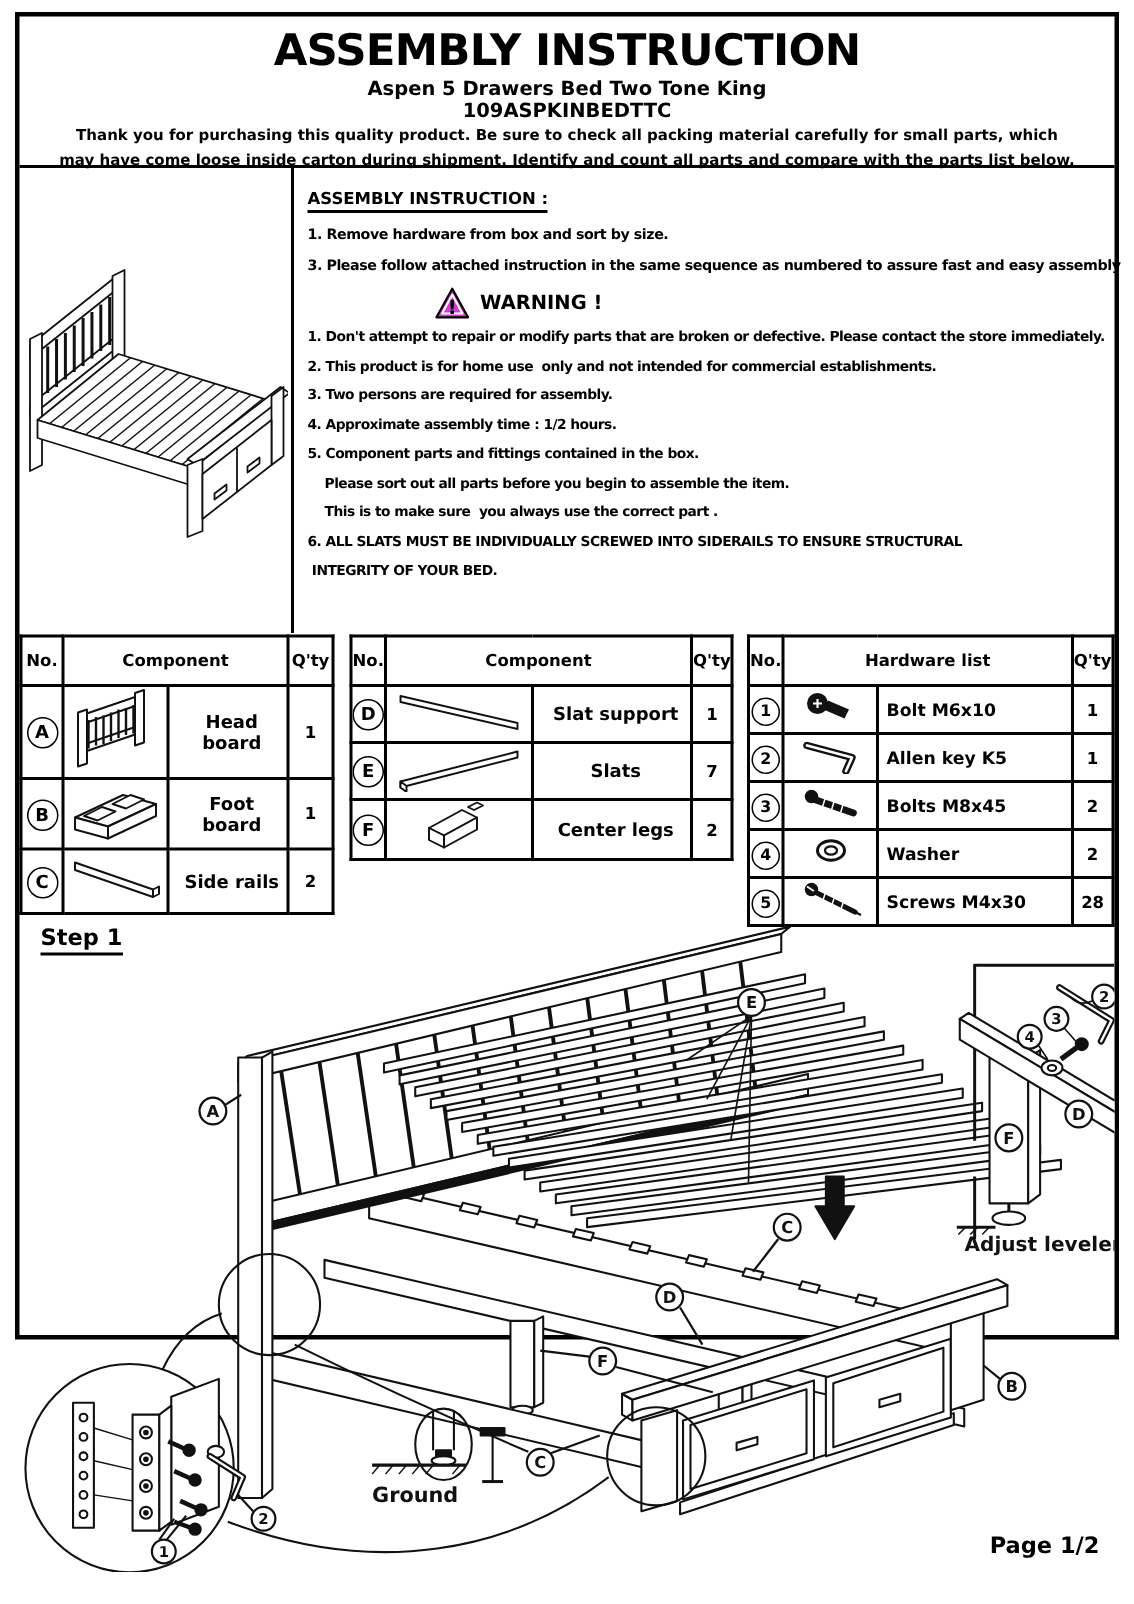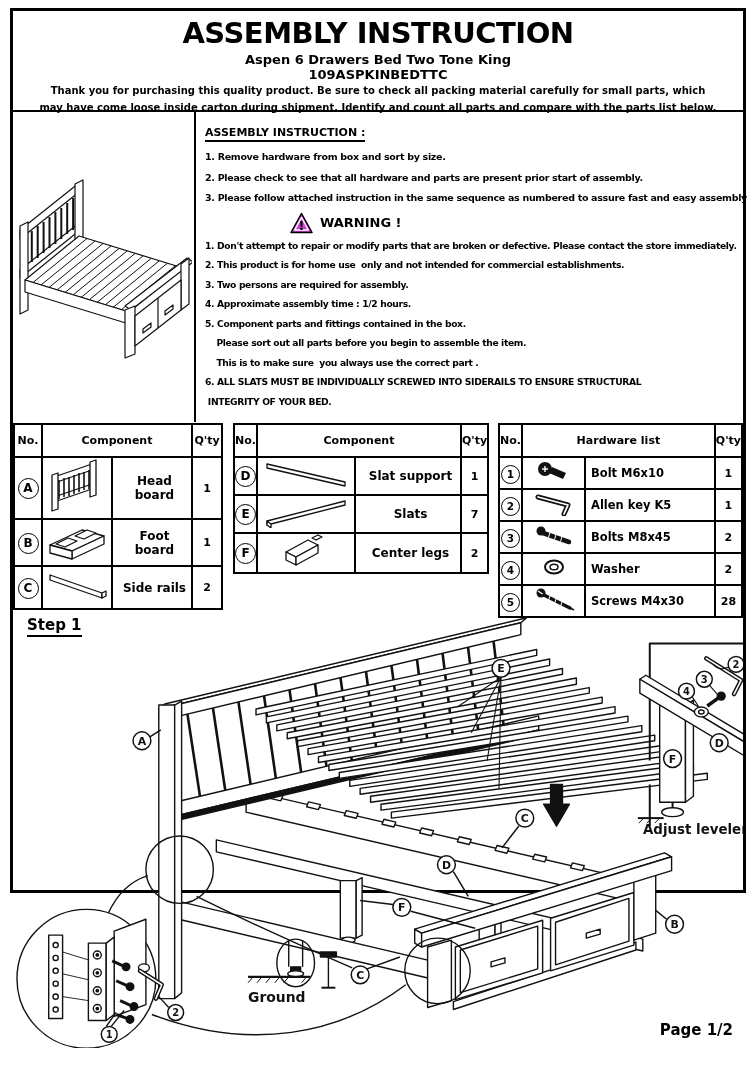--- a/index.html
+++ b/index.html
@@ -37,21 +37,21 @@
   .page-indicator{position:absolute;right:10px;top:1010px;font-size:15px;z-index:2;}
   svg text{font-family:"DejaVu Sans",sans-serif;font-weight:bold;}
 </style>
 </head>
 <body>
 
 <div class="page">
 
   <div class="header">
     <div class="title">ASSEMBLY INSTRUCTION</div>
-    <div class="subtitle">Aspen 6 Drawers Bed Two Tone King</div>
+    <div class="subtitle">Aspen 5 Drawers Bed Two Tone King</div>
     <div class="model">109ASPKINBEDTTC</div>
     <div class="note">Thank you for purchasing this quality product. Be sure to check all packing material carefully for small parts, which</div>
     <div class="note" style="margin-top:4px">may have come loose inside carton during shipment. Identify and count all parts and compare with the parts list below.</div>
   </div>
 
   <div class="bed-box">
     <svg width="179" height="308" viewBox="0 0 179 308">
       <g stroke="#111" stroke-width="1.2" fill="#fff" stroke-linejoin="round">
 
         <polygon points="7,118 66,71 66,80 7,127"></polygon>
@@ -95,21 +95,20 @@
         <line x1="145" y1="186" x2="145" y2="216"></line>
         <polygon points="130,217 138,211 138,215 130,221"></polygon>
         <polygon points="152,199 160,193 160,197 152,203"></polygon>
       </g>
     </svg>
   </div>
 
   <div class="instructions">
     <div class="instr-heading">ASSEMBLY INSTRUCTION :</div>
     <div class="instr-line">1. Remove hardware from box and sort by size.</div>
-    <div class="instr-line">2. Please check to see that all hardware and parts are present prior start of assembly.</div>
     <div class="instr-line">3. Please follow attached instruction in the same sequence as numbered to assure fast and easy assembly</div>
     <div class="warn-row">
       <svg width="23" height="22" viewBox="0 0 23 22">
         <polygon points="11.5,1.5 22,20.5 1,20.5" fill="#cc3fd0" stroke="#000" stroke-width="1.5" stroke-linejoin="round"></polygon>
         <polygon points="11.5,5.5 18.3,18 4.7,18" fill="none" stroke="#fff" stroke-width="1.4" stroke-linejoin="round"></polygon>
         <text x="11.5" y="18" text-anchor="middle" font-size="13" fill="#000">!</text>
       </svg>
       <span class="warn-title">WARNING !</span>
     </div>
     <div class="warn-line">1. Don't attempt to repair or modify parts that are broken or defective. Please contact the store immediately.</div>

